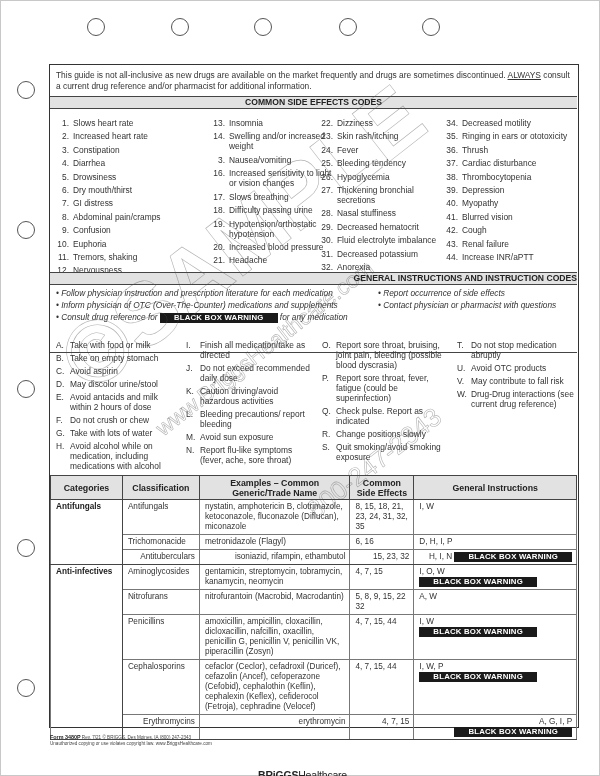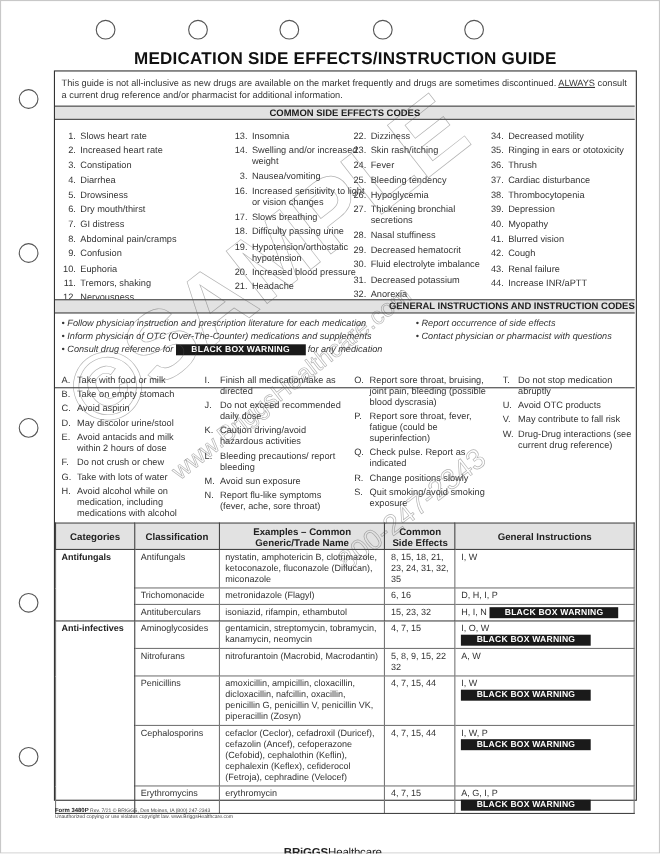--- a/index.html
+++ b/index.html
@@ -23,21 +23,21 @@
   .instr { position: absolute; left: 0; top: 272px; width: 527px; height: 138px; }
   .icol { position: absolute; top: 3px; font-size: 8.4px; line-height: 10px; color: #333; }
   .ins-item { display: flex; margin-bottom: 3px; }
   .ins-item .let { width: 14px; flex-shrink: 0; }
   .ins-item .txt { flex: 1; }
   table.drugs { position: absolute; left: 0; top: 410px; width: 527px; border-collapse: collapse; font-size: 8.2px; color: #333; }
   table.drugs th { background: #e2e2e2; font-weight: 700; font-size: 8.8px; line-height: 10px; height: 24px; border: 1px solid #444; border-top: 1.5px solid #444; border-bottom: 1.5px solid #444; color: #222; padding: 1px 2px; }
   table.drugs td { border: 1px solid #777; vertical-align: top; padding: 2px 4px 2px 5px; line-height: 10px; }
   table.drugs td.cat { font-weight: 700; color: #222; border-bottom: 1.5px solid #444; border-right: 1.5px solid #444; }
   table.drugs td.gi { border-left: 1.5px solid #444; }
-  table.drugs tr.grp-end td { border-bottom: 1.5px solid #444; }
+  table.drugs tr.grp-end td { border-bottom: 1.5px solid #444; text-align: right; }
   .footer-left { position: absolute; left: 49px; top: 733px; font-size: 4.6px; line-height: 6px; color: #444; }
   .footer-left b { font-size: 5.4px; color: #222; }
   .footer-logo { position: absolute; left: 257px; top: 734px; font-size: 10.5px; color: #222; letter-spacing: -0.2px; margin-top: 34px; }
   .footer-logo b { font-weight: 700; }
   .footer-right { position: absolute; right: 22px; top: 733px; text-align: right; font-weight: 700; font-size: 9.8px; line-height: 11px; color: #222; }
   .wm { position: absolute; pointer-events: none; color: transparent; -webkit-text-stroke: 0.6px rgba(80,80,80,0.45); white-space: nowrap; font-family: "Liberation Sans", sans-serif; }
 </style>
 </head>
 <body>
 
@@ -48,21 +48,20 @@
   <div class="hole" style="left:253px;top:17px;"></div>
   <div class="hole" style="left:338px;top:17px;"></div>
   <div class="hole" style="left:421px;top:17px;"></div>
 
   <div class="hole" style="left:16px;top:80px;"></div>
   <div class="hole" style="left:16px;top:220px;"></div>
   <div class="hole" style="left:16px;top:379px;"></div>
   <div class="hole" style="left:16px;top:538px;"></div>
   <div class="hole" style="left:16px;top:678px;"></div>
 
-  <div class="title">MEDICATION SIDE EFFECTS/INSTRUCTION GUIDE</div>
 
   <div class="frame">
     <div class="disclaimer"><span>This guide is not all-inclusive as new drugs are available on the market frequently and drugs are sometimes discontinued. </span><u>ALWAYS</u><span> consult a current drug reference and/or pharmacist for additional information.</span></div>
 
     <div class="sec-head" style="top:31px;">COMMON SIDE EFFECTS CODES</div>
 
     <div class="codes">
       <div class="col" id="se-col-0" style="left:4px;width:158px;">
           <div class="code-item">
             <span class="num">1.</span>

